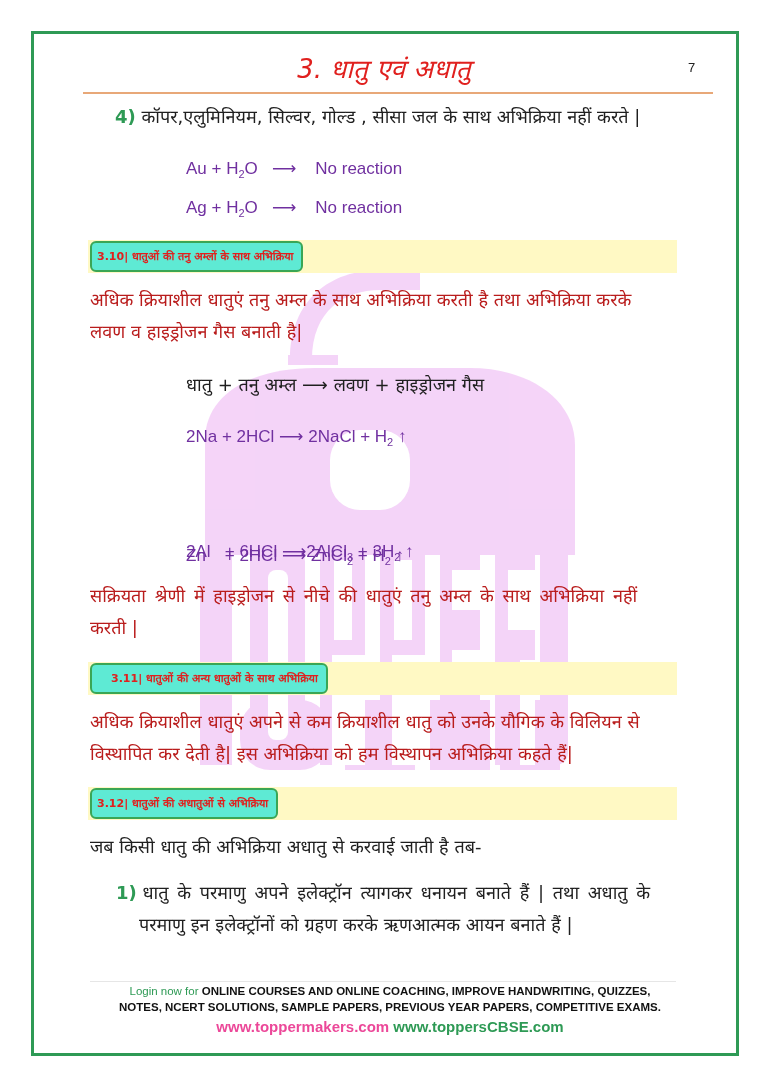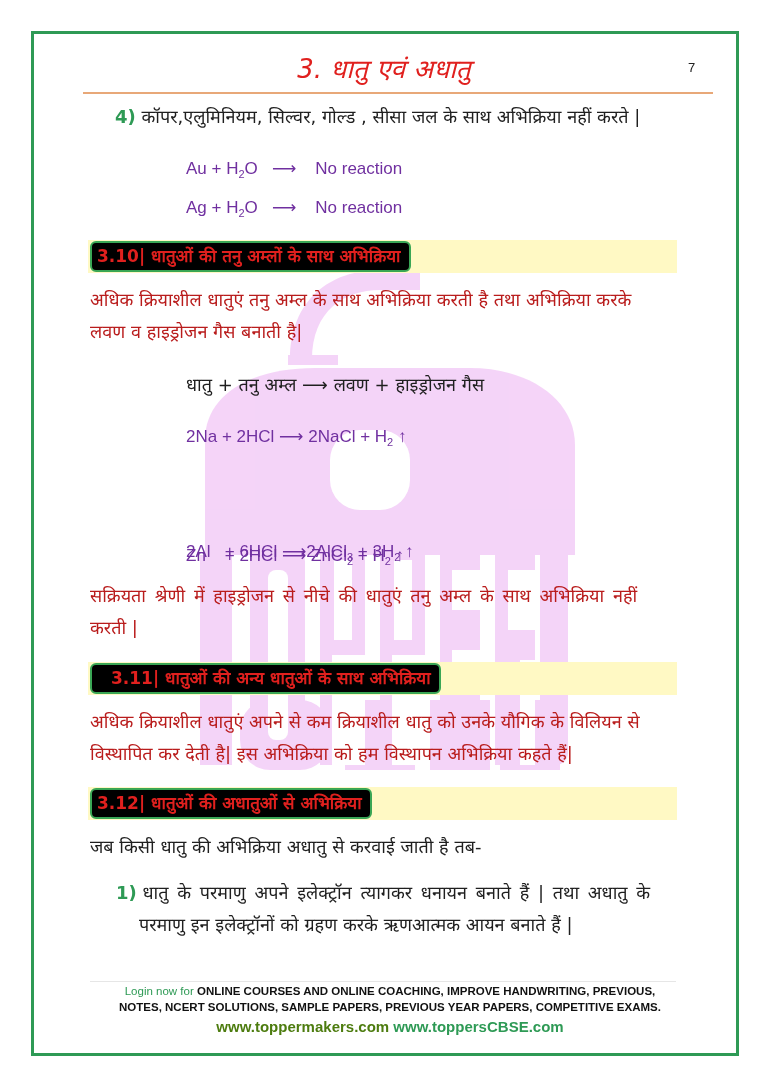--- a/index.html
+++ b/index.html
@@ -14,30 +14,30 @@
     .page-num { position:absolute; left:688px; top:60px; font-size:13px; color:#222;
                 font-family:"Liberation Sans", sans-serif; }
     .title-rule { position:absolute; left:83px; top:92px; width:630px; height:2px; background:#e8a878; }
     .text { position:absolute; font-size:18px; color:#1f1f1f; white-space:nowrap; }
     .num-green { color:#2e9a55; font-weight:bold; }
     .eq { position:absolute; font-family:"Liberation Sans", sans-serif; font-size:17px;
           color:#7030a0; white-space:nowrap; }
     .eq sub { font-size:11px; }
     .heading-band { position:absolute; left:88px; width:589px; height:33px; background:#fff9c4; }
     .heading-box { position:absolute; left:90px; height:27px; border:2px solid #3aa655;
-                   border-radius:6px; background:#000000; color:#e0201e; font-weight:bold;
-                   font-size:17px; line-height:27px; padding:0 8px 0 5px; white-space:nowrap; }
+                   border-radius:6px; background:#5eead4; color:#e0201e; font-weight:bold;
+                   font-size:11px; line-height:27px; padding:0 8px 0 5px; white-space:nowrap; }
     .para { position:absolute; left:90px; width:588px; font-size:18px; line-height:32px; color:#b91c1c; }
     .footer-rule { position:absolute; left:90px; top:981px; width:586px; height:1px; background:#e6e6e6; }
     .footer { position:absolute; left:80px; width:620px; text-align:center;
               font-family:"Liberation Sans", sans-serif; font-weight:bold; font-size:11.5px; color:#111; }
     .footer .green { color:#2e9a55; font-weight:normal; }
     .footer-links { position:absolute; left:80px; top:1018px; width:620px; text-align:center;
                     font-family:"Liberation Sans", sans-serif; font-weight:bold; font-size:15px; }
-    .link-red { color:#4d7c0f; }
+    .link-red { color:#ec4899; }
     .link-green { color:#2e9a55; }
   </style>
 </head>
 <body>
 
 <div class="page-border"></div>
 
 <svg class="watermark" viewBox="0 0 768 1086" xmlns="http://www.w3.org/2000/svg">
   <g fill="#f3cdf7" opacity="0.85">
 
@@ -141,20 +141,20 @@
   <div class="text" style="left:90px; top:834px;">जब किसी धातु की अभिक्रिया अधातु से करवाई जाती है  तब-</div>
 
   <div class="text" style="left:116px; top:880px;">
     <span class="num-green">1)</span>
     <span style="word-spacing:3px;">धातु के परमाणु अपने इलेक्ट्रॉन त्यागकर धनायन बनाते हैं | तथा अधातु के</span>
   </div>
   <div class="text" style="left:139px; top:912px;">परमाणु इन इलेक्ट्रॉनों को  ग्रहण करके ऋणआत्मक आयन बनाते हैं |</div>
 
   <div class="footer-rule"></div>
   <div class="footer" style="top:985px;">
-    <span class="green">Login now for </span><span>ONLINE COURSES AND ONLINE COACHING, IMPROVE HANDWRITING, PREVIOUS,</span>
+    <span class="green">Login now for </span><span>ONLINE COURSES AND ONLINE COACHING, IMPROVE HANDWRITING, QUIZZES,</span>
   </div>
   <div class="footer" style="top:1001px;">NOTES, NCERT SOLUTIONS, SAMPLE PAPERS, PREVIOUS YEAR PAPERS, COMPETITIVE EXAMS.</div>
   <div class="footer-links">
     <span class="link-red">www.toppermakers.com</span>
     <span class="link-green">www.toppersCBSE.com</span>
   </div>
 </div>
 
 </body></html>

